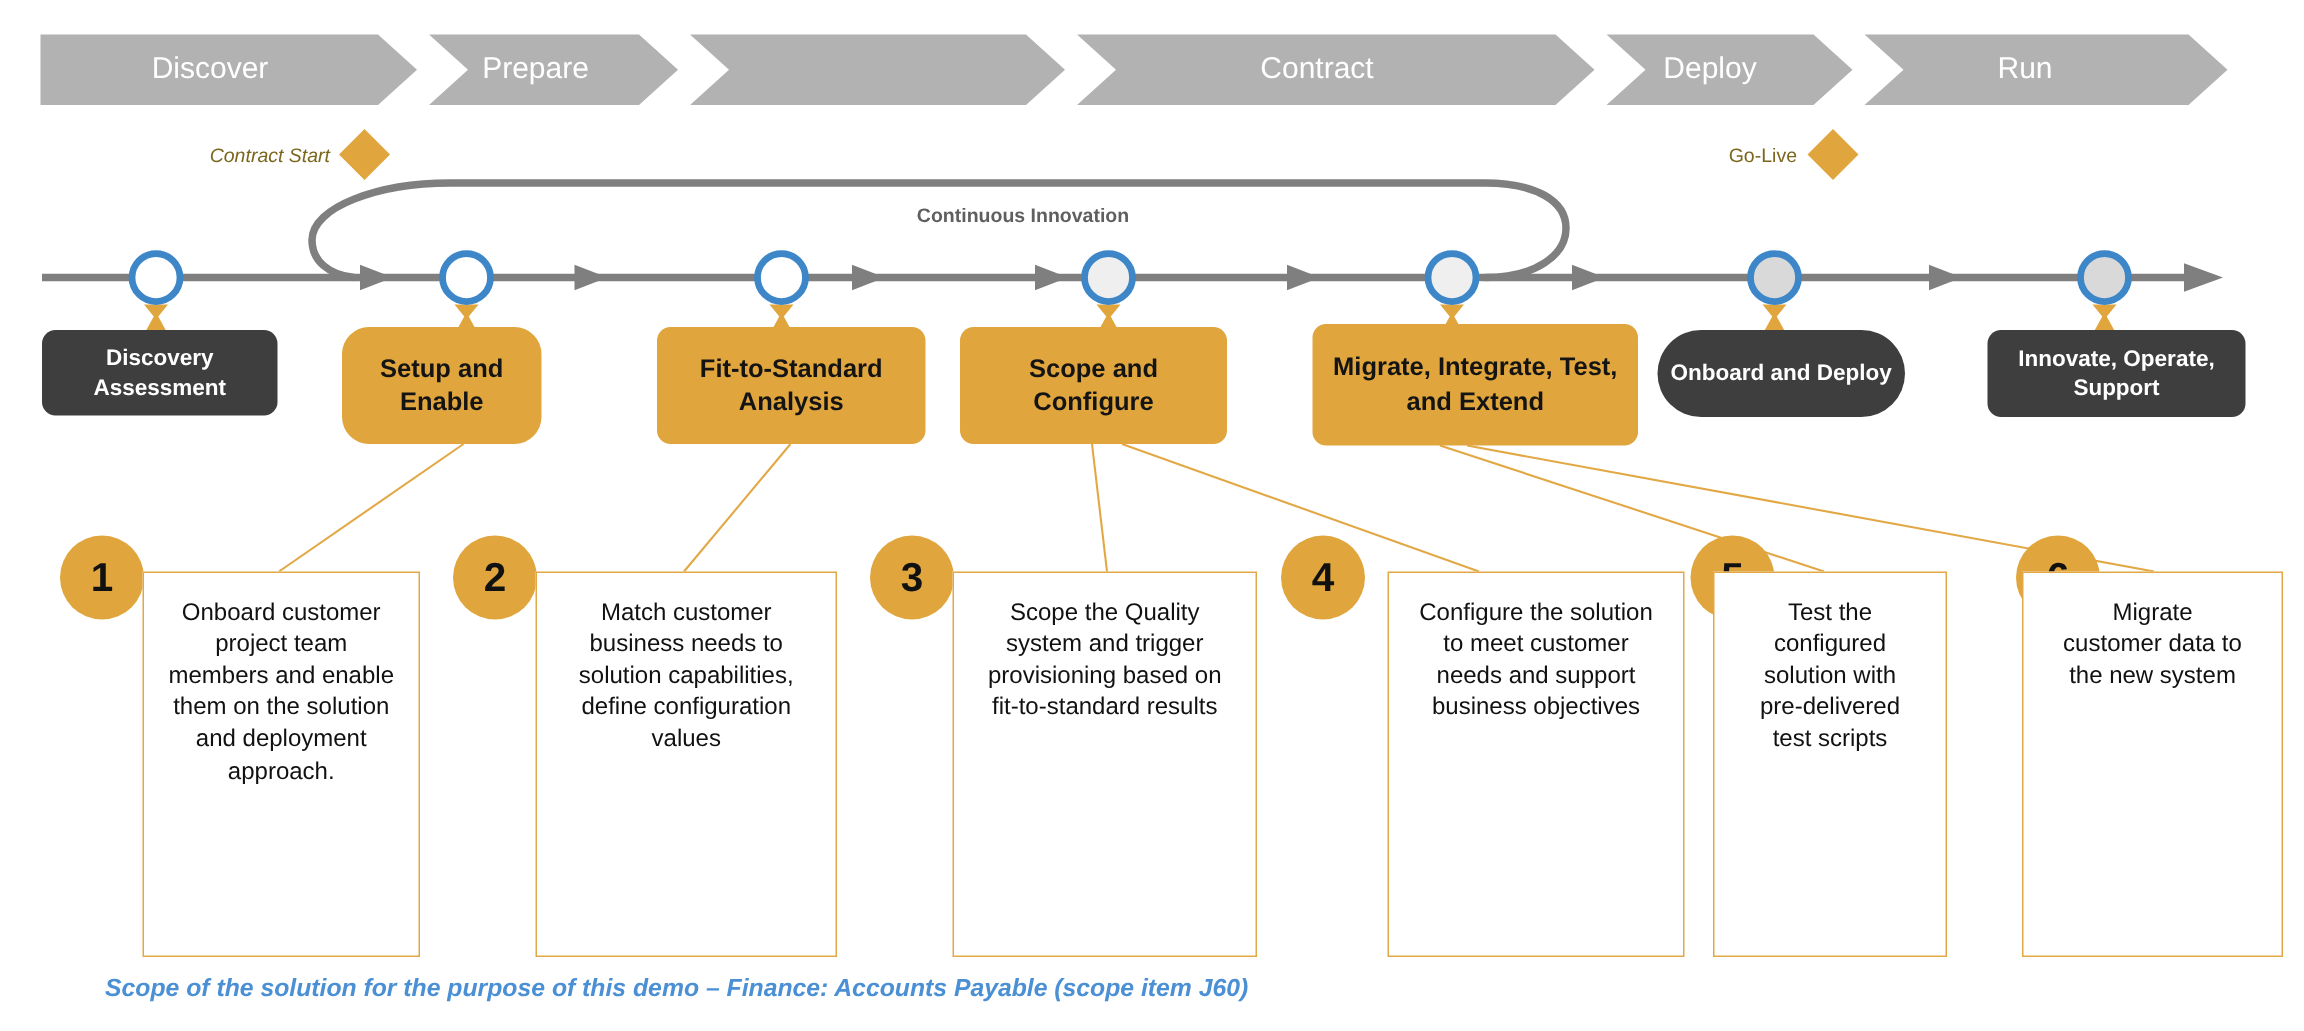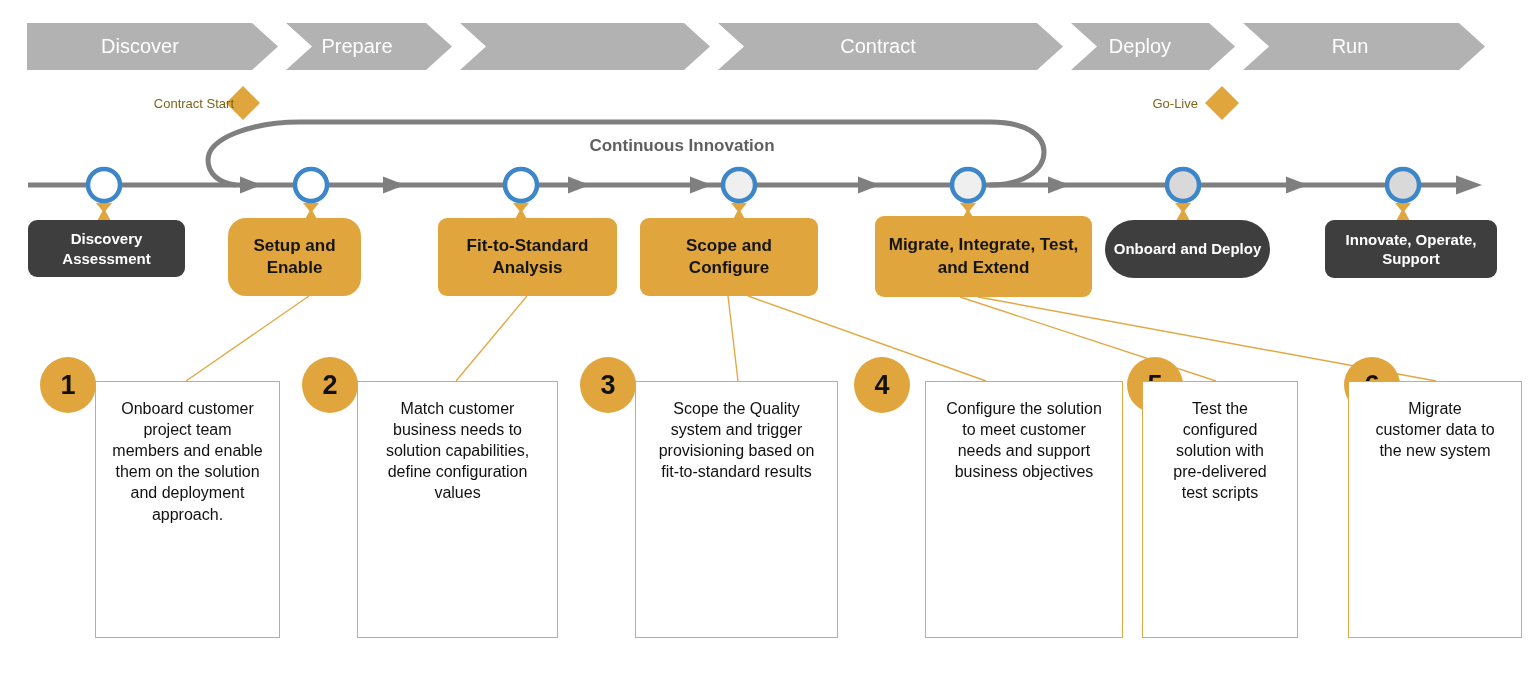--- a/index.html
+++ b/index.html
@@ -26,21 +26,21 @@
   .gray-stroke{stroke:var(--timeline-gray);stroke-width:5;fill:none;}
   .node{stroke:var(--node-blue);stroke-width:4.5;}
   .conn{stroke:var(--gold-border);stroke-width:1.4;}
   .phase-label{
     color:#ffffff;font-size:20px;text-align:center;line-height:26px;
   }
   .milestone-label{
     font-size:13px;color:var(--milestone-text);text-align:right;line-height:15px;
   }
   .loop-label{
-    font-weight:bold;color:var(--loop-label-gray);font-size:17px;text-align:center;
+    font-weight:bold;color:var(--loop-label-gray);font-size:13px;text-align:center;
   }
   .activity{
     border-radius:9px;display:flex;align-items:center;justify-content:center;
     text-align:center;font-weight:bold;box-sizing:border-box;padding:4px 8px;
   }
   .activity.gold{background:var(--gold);color:#141414;font-size:17px;line-height:1.3;}
   .activity.dark{background:var(--dark-box);color:#ffffff;font-size:15px;line-height:1.3;}
   .step-circle{
     background:var(--gold);border-radius:50%;width:56px;height:56px;
     display:flex;align-items:center;justify-content:center;
@@ -109,21 +109,21 @@
     <line class="conn" x1="978" y1="297" x2="1436" y2="381"></line>
   </svg>
 
   <div class="abs phase-label" style="left:50px;top:33px;width:180px;">Discover</div>
   <div class="abs phase-label" style="left:267px;top:33px;width:180px;">Prepare</div>
   <div class="abs phase-label" style="left:482px;top:33px;width:180px;margin-top:44px;">Explore</div>
   <div class="abs phase-label" style="left:788px;top:33px;width:180px;">Contract</div>
   <div class="abs phase-label" style="left:1050px;top:33px;width:180px;">Deploy</div>
   <div class="abs phase-label" style="left:1260px;top:33px;width:180px;">Run</div>
 
-  <div class="abs milestone-label" style="left:114px;top:96px;width:120px;">Contract Start</div>
+  <div class="abs milestone-label" style="left:100px;top:96px;width:120px;font-style:italic;">Contract Start</div>
   <div class="abs milestone-label" style="left:1100px;top:96px;width:98px;">Go-Live</div>
 
   <div class="abs loop-label" style="left:532px;top:136px;width:300px;">Continuous Innovation</div>
 
   <div class="abs activity dark" style="left:28px;top:220px;width:157px;height:57px;">Discovery Assessment</div>
   <div class="abs activity gold" style="left:228px;top:218px;width:133px;height:78px;border-radius:18px;">Setup and Enable</div>
   <div class="abs activity gold" style="left:438px;top:218px;width:179px;height:78px;">Fit-to-Standard Analysis</div>
   <div class="abs activity gold" style="left:640px;top:218px;width:178px;height:78px;">Scope and Configure</div>
   <div class="abs activity gold" style="left:875px;top:216px;width:217px;height:81px;">Migrate, Integrate, Test, and Extend</div>
   <div class="abs activity dark" style="left:1105px;top:220px;width:165px;height:58px;border-radius:29px;">Onboard and Deploy</div>
@@ -136,14 +136,15 @@
   <div class="abs step-circle" style="left:1127px;top:357px;">5</div>
   <div class="abs step-circle" style="left:1344px;top:357px;">6</div>
 
   <div class="abs desc-box" style="left:95px;top:381px;width:185px;height:257px;padding:16px 14px 16px;">Onboard customer project team members and enable them on the solution and deployment approach.</div>
   <div class="abs desc-box" style="left:357px;top:381px;width:201px;height:257px;padding:16px 20px 0;">Match customer business needs to solution capabilities, define configuration values</div>
   <div class="abs desc-box" style="left:635px;top:381px;width:203px;height:257px;padding:16px 22px 0;">Scope the Quality system and trigger provisioning based on fit-to-standard results</div>
   <div class="abs desc-box" style="left:925px;top:381px;width:198px;height:257px;padding:16px 18px 0;">Configure the solution to meet customer needs and support business objectives</div>
   <div class="abs desc-box" style="left:1142px;top:381px;width:156px;height:257px;padding:16px 20px 0;">Test the configured solution with pre-delivered test scripts</div>
   <div class="abs desc-box" style="left:1348px;top:381px;width:174px;height:257px;padding:16px 26px 0;">Migrate customer data to the new system</div>
 
+  <div class="abs caption" style="left:70px;top:650px;width:1100px;">Scope of the solution for the purpose of this demo – Finance: Accounts Payable (scope item J60)</div>
 
 </div>
 
 </body></html>

